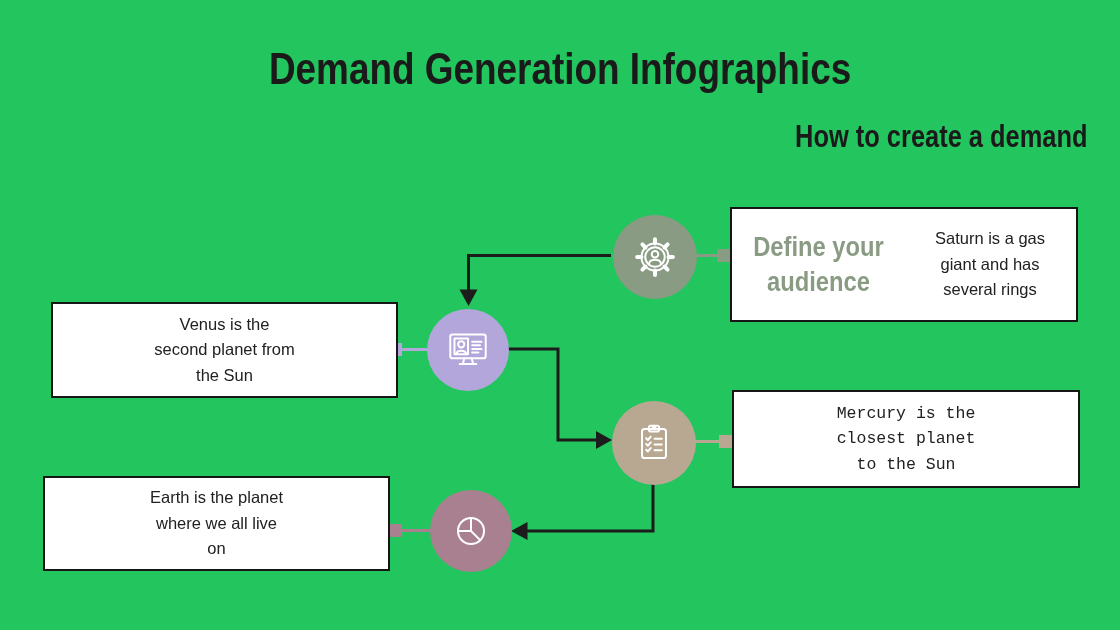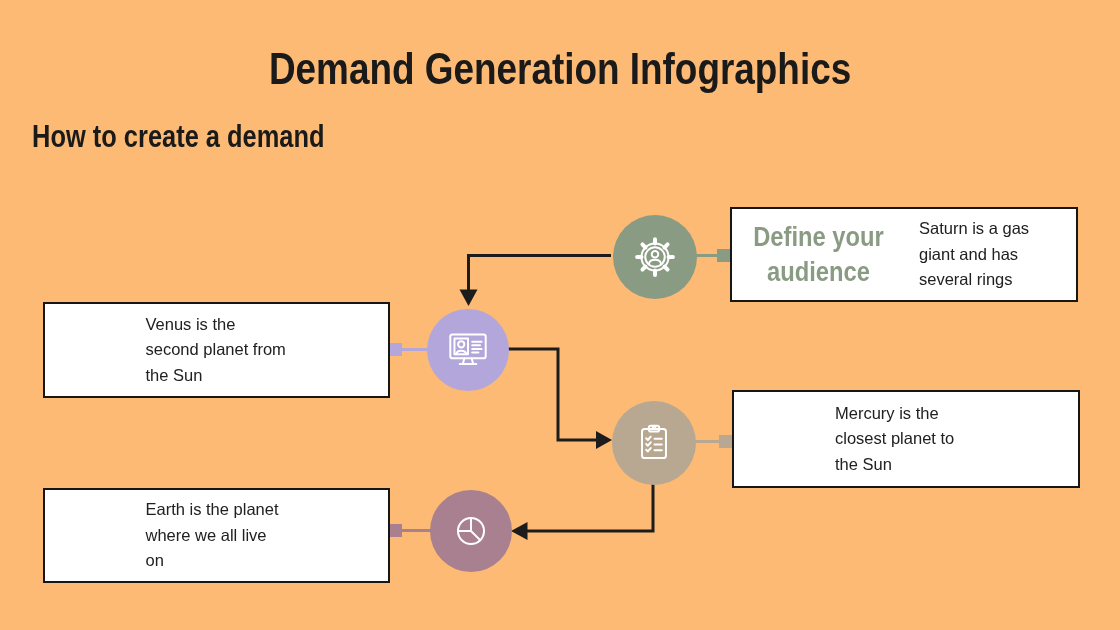--- a/index.html
+++ b/index.html
@@ -1,58 +1,58 @@
 <!DOCTYPE html>
 <html><head>
 <meta charset="utf-8">
 <style>
   html,body { margin:0; padding:0; }
   body { font-family:"Liberation Sans", sans-serif; background:#ffffff; }
-  .slide { position:relative; width:1120px; height:630px; background:#fdba74; overflow:hidden; }
+  .slide { position:relative; width:1120px; height:630px; background:#22c55e; overflow:hidden; }
 
   .title-wrap { position:absolute; left:0; right:0; top:44px; text-align:center; }
   .title-inner { display:inline-block; font-size:45px; font-weight:bold; line-height:1.1;
                  transform:scaleX(0.82); transform-origin:center; white-space:nowrap; }
-  .subtitle-wrap { position:absolute; left:0; right:0; top:120px; text-align:left; }
+  .subtitle-wrap { position:absolute; left:0; right:0; top:120px; text-align:right; }
   .subtitle-inner { display:inline-block; font-size:31px; font-weight:bold; line-height:1.1;
                     transform:scaleX(0.82); transform-origin:center; white-space:nowrap; }
 
   .arrows-svg { position:absolute; left:0; top:0; width:1120px; height:630px; pointer-events:none; }
 
   .circle { position:absolute; border-radius:50%; display:flex; align-items:center; justify-content:center; }
   .conn   { position:absolute; height:3px; }
   .conn-sq{ position:absolute; width:13px; height:13px; }
 
   .card { position:absolute; background:#ffffff; border:2.5px solid #161616;
           display:flex; align-items:center; box-sizing:border-box; }
   .card .col { flex:1 1 50%; display:flex; align-items:center; justify-content:center; }
   .heading { font-weight:bold; font-size:27px; line-height:1.28; text-align:center;
              transform:scaleX(0.88); transform-origin:center; width:165px; }
-  .body-text { font-size:16.5px; line-height:1.55; text-align:left; width:142px; }
+  .body-text { font-size:16.5px; line-height:1.55; text-align:center; width:142px; }
 
   
   .s1 .circle { left:613px; top:215px; width:84px; height:84px; }
   .s1 .conn   { left:694px; top:254px; width:30px; }
   .s1 .conn-sq{ left:717px; top:249px; }
-  .s1 .card   { left:730px; top:207px; width:348px; height:95px; }
+  .s1 .card   { left:730px; top:207px; width:348px; height:115px; }
   
   .s2 .circle { left:427px; top:309px; width:82px; height:82px; }
   .s2 .conn   { left:400px; top:348px; width:30px; }
   .s2 .conn-sq{ left:389px; top:343px; }
   .s2 .card   { left:43px;  top:302px; width:347px; height:96px; }
   
   .s3 .circle { left:612px; top:401px; width:84px; height:84px; }
   .s3 .conn   { left:694px; top:440px; width:30px; }
   .s3 .conn-sq{ left:719px; top:435px; }
   .s3 .card   { left:732px; top:390px; width:348px; height:98px; }
   
   .s4 .circle { left:430px; top:490px; width:82px; height:82px; }
   .s4 .conn   { left:400px; top:529px; width:32px; }
   .s4 .conn-sq{ left:389px; top:524px; }
-  .s4 .card   { left:43px;  top:488px; width:347px; height:95px; }
+  .s4 .card   { left:43px;  top:476px; width:347px; height:95px; }
 
   .icon-svg { display:block; }
   .icon-svg * { vector-effect:non-scaling-stroke; }
 </style>
 </head>
 <body>
 
 <div class="slide">
 
   <div class="title-wrap">
@@ -119,21 +119,21 @@
         <path d="M16,37.5 L32,37.5"></path>
         <rect x="11" y="13" width="13" height="15"></rect>
         <circle cx="17.5" cy="18.5" r="3"></circle>
         <path d="M12.5,28 C13.5,23.5 21.5,23.5 22.5,28"></path>
         <path d="M28,16 h9"></path>
         <path d="M28,19.5 h7.5"></path>
         <path d="M28,23 h9"></path>
         <path d="M28,26.5 h6"></path>
       </svg>
     </div>
-    <div class="card" style="border-color: rgb(22, 22, 22);">
+    <div class="card" style="border-color: rgb(22, 22, 22); margin-left: 8px;">
       <div class="col">
         <div class="body-text" style="color: rgb(33, 33, 33);">Venus is the second planet from the Sun</div>
       </div>
     </div>
   </div>
 
   <div class="step s3">
     <div class="conn" style="background: rgb(184, 168, 146);"></div>
     <div class="conn-sq" style="background: rgb(184, 168, 146);"></div>
     <div class="circle" style="background: rgb(184, 168, 146);">
@@ -144,21 +144,21 @@
         <path d="M16.5,19.5 l1.6,1.6 l2.8,-3.2"></path>
         <path d="M24.5,20 h7"></path>
         <path d="M16.5,25 l1.6,1.6 l2.8,-3.2"></path>
         <path d="M24.5,25.5 h7"></path>
         <path d="M16.5,30.5 l1.6,1.6 l2.8,-3.2"></path>
         <path d="M24.5,31 h7"></path>
       </svg>
     </div>
     <div class="card" style="border-color: rgb(22, 22, 22);">
       <div class="col">
-        <div class="body-text" style="color: rgb(33, 33, 33);">Mercury is the closest planet to the Sun</div>
+        <div class="body-text" style="color: rgb(33, 33, 33); font-family: Liberation Mono, monospace;">Mercury is the closest planet to the Sun</div>
       </div>
     </div>
   </div>
 
   <div class="step s4">
     <div class="conn" style="background: rgb(169, 128, 143);"></div>
     <div class="conn-sq" style="background: rgb(169, 128, 143);"></div>
     <div class="circle" style="background: rgb(169, 128, 143);">
       <svg class="icon-svg" width="50" height="50" viewBox="0 0 48 48" fill="none" stroke="#FFFFFF" stroke-width="2" stroke-linecap="round" stroke-linejoin="round" style="stroke: currentcolor; color: rgb(255, 255, 255);">
         <circle cx="24" cy="24" r="12.5"></circle>

